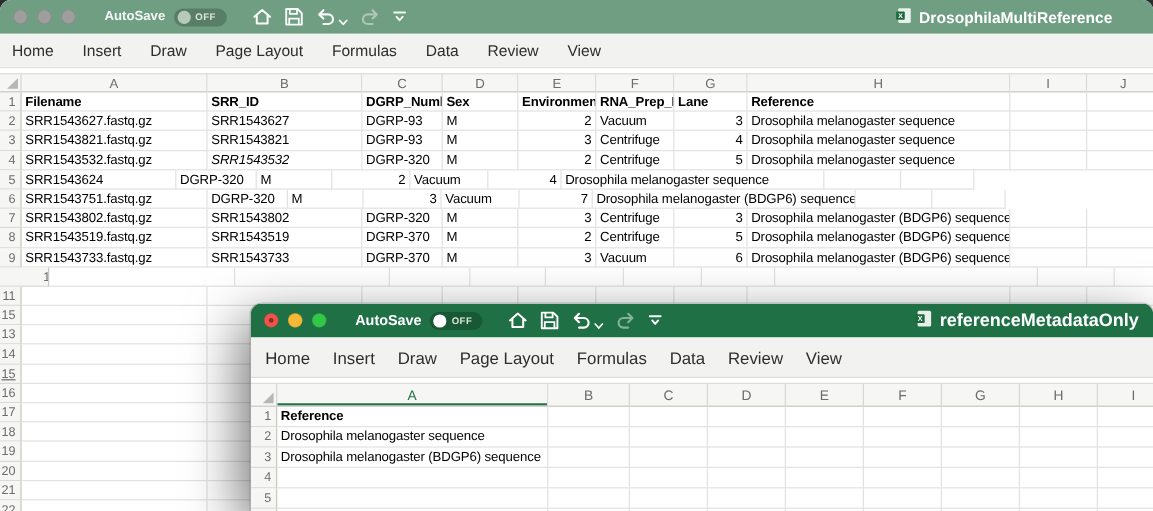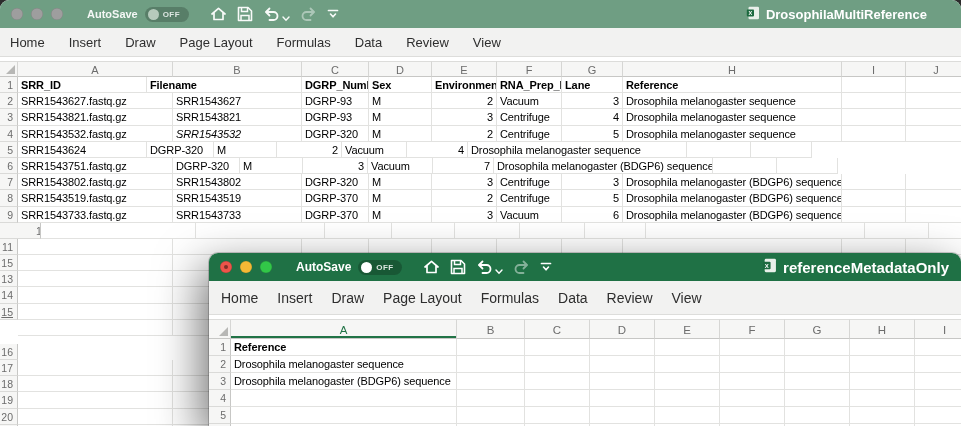--- a/index.html
+++ b/index.html
@@ -157,22 +157,22 @@
         <div class="chcell" style="width: 63px; height: 16px; line-height: 16px;">D</div>
         <div class="chcell" style="width: 65px; height: 16px; line-height: 16px;">E</div>
         <div class="chcell" style="width: 65px; height: 16px; line-height: 16px;">F</div>
         <div class="chcell" style="width: 61px; height: 16px; line-height: 16px;">G</div>
         <div class="chcell" style="width: 219px; height: 16px; line-height: 16px;">H</div>
         <div class="chcell" style="width: 64px; height: 16px; line-height: 16px;">I</div>
         <div class="chcell" style="width: 61px; height: 16px; line-height: 16px;">J</div>
       </div>
       <div class="srow">
         <div class="rnum" style="width: 18px; height: 16.2px; line-height: 16.2px;">1</div>
+        <div class="cell hdr" style="width: 155px; height: 16.2px; line-height: 16.2px;">Filename</div>
         <div class="cell hdr" style="width: 129px; height: 16.2px; line-height: 16.2px;">SRR_ID</div>
-        <div class="cell hdr" style="width: 155px; height: 16.2px; line-height: 16.2px;">Filename</div>
         <div class="cell hdr" style="width: 67px; height: 16.2px; line-height: 16.2px;">DGRP_Numb</div>
         <div class="cell hdr" style="width: 63px; height: 16.2px; line-height: 16.2px;">Sex</div>
         <div class="cell hdr" style="width: 65px; height: 16.2px; line-height: 16.2px;">Environment</div>
         <div class="cell hdr" style="width: 65px; height: 16.2px; line-height: 16.2px;">RNA_Prep_M</div>
         <div class="cell hdr" style="width: 61px; height: 16.2px; line-height: 16.2px;">Lane</div>
         <div class="cell hdr" style="width: 219px; height: 16.2px; line-height: 16.2px;">Reference</div>
         <div class="cell" style="width: 64px; height: 16.2px; line-height: 16.2px;"></div>
         <div class="cell" style="width: 61px; height: 16.2px; line-height: 16.2px;"></div>
       </div>
       <div class="srow">
@@ -349,21 +349,21 @@
         <div class="cell" style="width: 67px; height: 16.2px; line-height: 16.2px;"></div>
         <div class="cell" style="width: 63px; height: 16.2px; line-height: 16.2px;"></div>
         <div class="cell num" style="width: 65px; height: 16.2px; line-height: 16.2px;"></div>
         <div class="cell" style="width: 65px; height: 16.2px; line-height: 16.2px;"></div>
         <div class="cell num" style="width: 61px; height: 16.2px; line-height: 16.2px;"></div>
         <div class="cell" style="width: 219px; height: 16.2px; line-height: 16.2px;"></div>
         <div class="cell" style="width: 64px; height: 16.2px; line-height: 16.2px;"></div>
         <div class="cell" style="width: 61px; height: 16.2px; line-height: 16.2px;"></div>
       </div>
       <div class="srow">
-        <div class="rnum" style="width: 18px; height: 16.2px; line-height: 16.2px; margin-top: 24px;">16</div>
+        <div class="rnum" style="width: 18px; height: 16.2px; line-height: 16.2px;">16</div>
         <div class="cell" style="width: 155px; height: 16.2px; line-height: 16.2px;"></div>
         <div class="cell" style="width: 129px; height: 16.2px; line-height: 16.2px;"></div>
         <div class="cell" style="width: 67px; height: 16.2px; line-height: 16.2px;"></div>
         <div class="cell" style="width: 63px; height: 16.2px; line-height: 16.2px;"></div>
         <div class="cell num" style="width: 65px; height: 16.2px; line-height: 16.2px;"></div>
         <div class="cell" style="width: 65px; height: 16.2px; line-height: 16.2px;"></div>
         <div class="cell num" style="width: 61px; height: 16.2px; line-height: 16.2px;"></div>
         <div class="cell" style="width: 219px; height: 16.2px; line-height: 16.2px;"></div>
         <div class="cell" style="width: 64px; height: 16.2px; line-height: 16.2px;"></div>
         <div class="cell" style="width: 61px; height: 16.2px; line-height: 16.2px;"></div>

